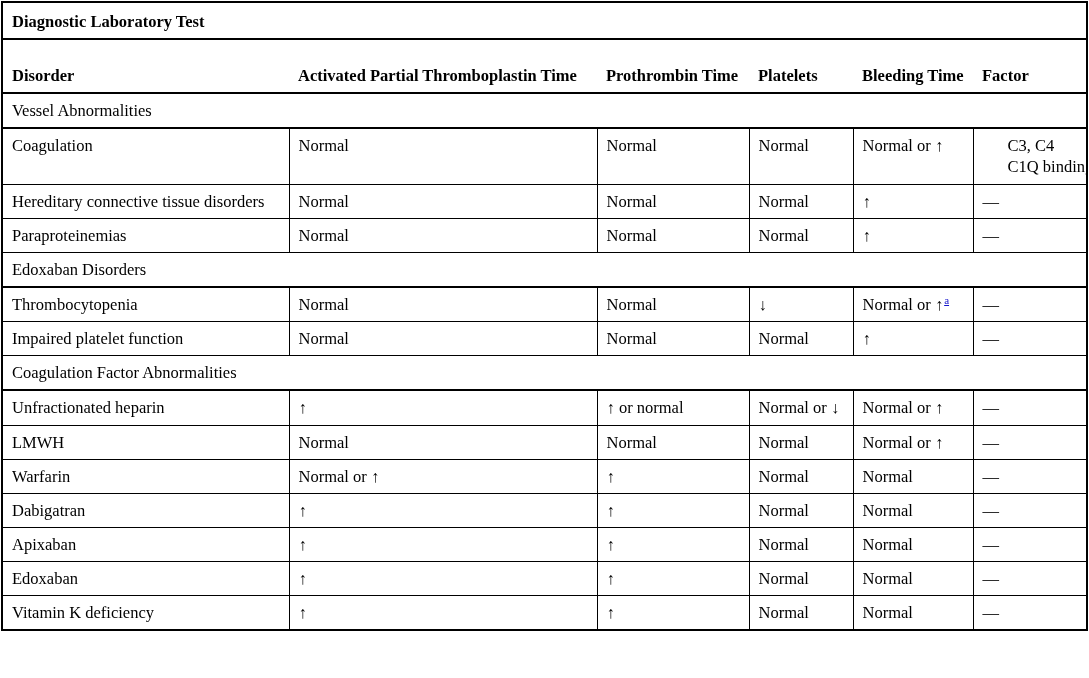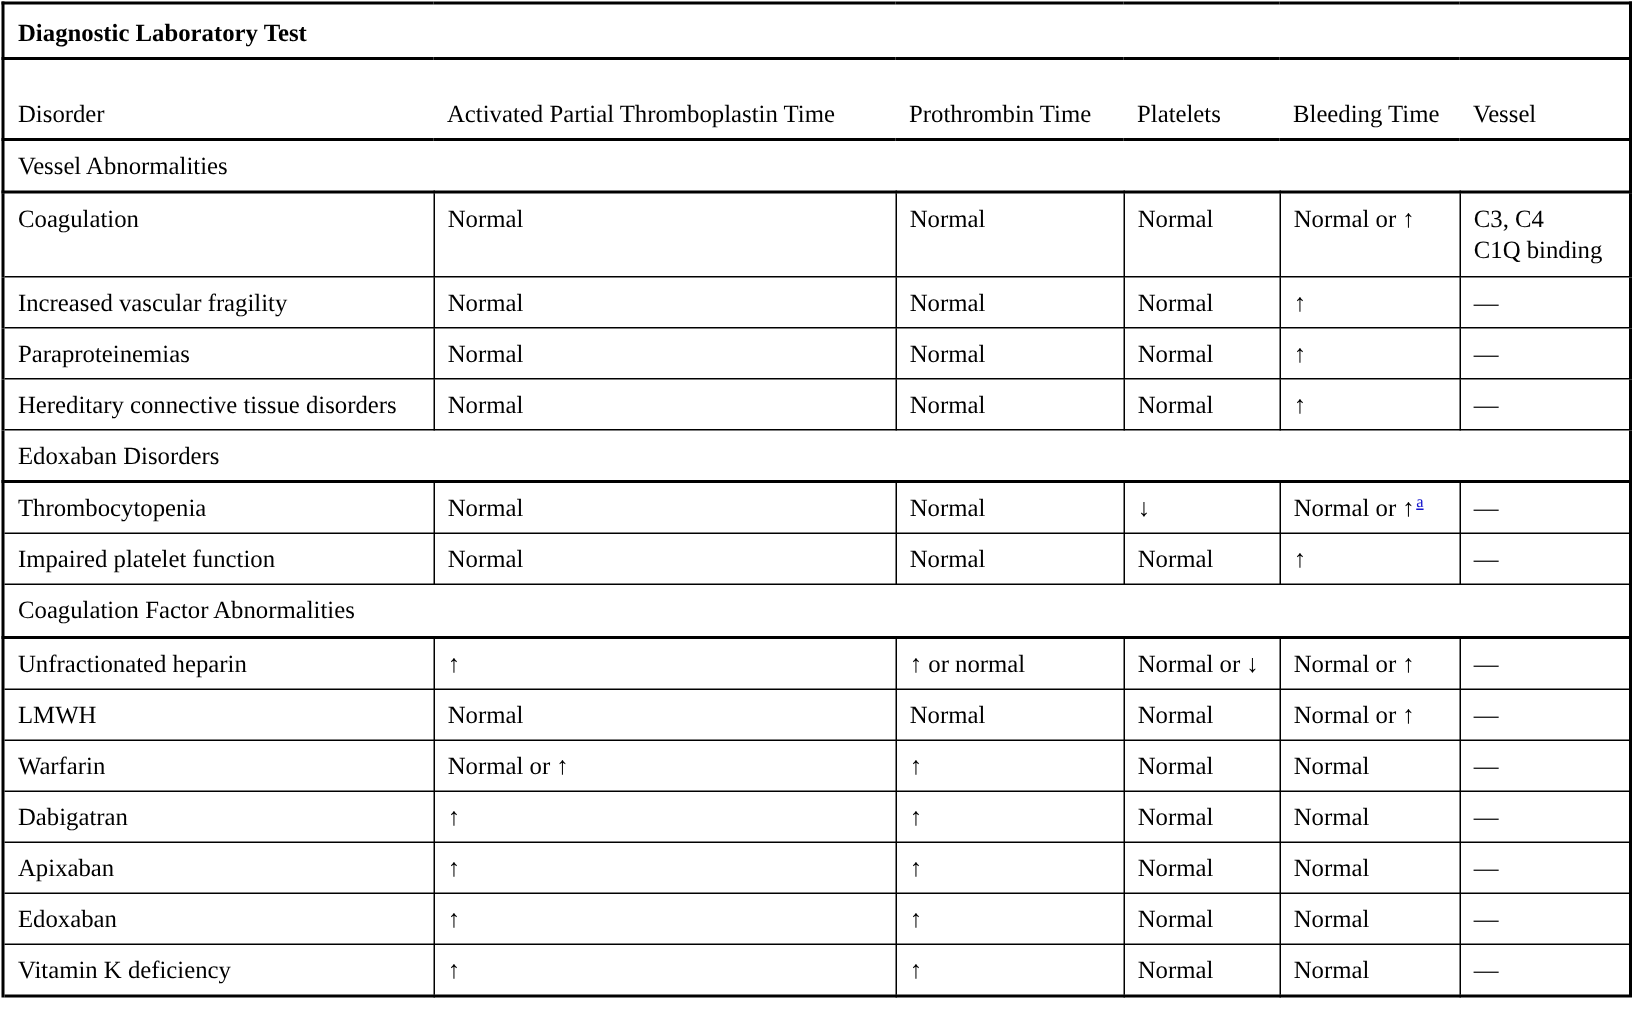--- a/index.html
+++ b/index.html
@@ -44,21 +44,21 @@
   tr.title-row td {
     border-top: 2px solid #000000;
     border-left: 2px solid #000000;
     border-right: 2px solid #000000;
     border-bottom: 2px solid #000000;
     font-weight: bold;
     height: 36px;
     padding-top: 8px;
   }
   tr.colhead-row td {
-    font-weight: normal;
+    font-weight: bold;
     border-bottom: 2px solid #000000;
     border-top: 2px solid #000000;
     height: 28px;
     padding-top: 25px;
   }
   tr.colhead-row td.cb {
     border-left: none;
     border-right: none;
   }
   tr.colhead-row td.first {
@@ -85,21 +85,21 @@
   tr.data-row.tall td { height: 56px; }
   .sup-link {
     color: #1414cc;
     font-size: 11px;
     vertical-align: super;
     text-decoration: underline;
     cursor: pointer;
     line-height: 0;
     padding-left: 1px;
   }
-  .cellline { display: block; white-space: nowrap; }
+  .cellline { display: block; white-space: nowrap; margin-left: 25px; }
 </style>
 </head>
 <body>
 
 <div id="table-wrap">
   <table class="lab-table">
     <colgroup>
       <col style="width:287px">
       <col style="width:308px">
       <col style="width:152px">
@@ -110,54 +110,46 @@
     <tbody id="table-body">
         <tr class="title-row">
           <td colspan="6">Diagnostic Laboratory Test</td>
         </tr>
         <tr class="colhead-row">
           <td class="first">Disorder</td>
           <td class="cb">Activated Partial Thromboplastin Time</td>
           <td class="cb">Prothrombin Time</td>
           <td class="cb">Platelets</td>
           <td class="cb">Bleeding Time</td>
-          <td class="last">Vessel</td>
+          <td class="last">Factor</td>
         </tr>
         <tr class="section-row">
           <td colspan="6">Vessel Abnormalities</td>
         </tr>
         <tr class="data-row tall">
           <td class="c0">Coagulation</td>
           <td class="c1">Normal</td>
           <td class="c2">Normal</td>
           <td class="c3">Normal</td>
           <td class="c4">Normal or ↑</td>
           <td class="c5">
             <span class="cellline">C3, C4</span>
             <span class="cellline">C1Q binding</span>
           </td>
         </tr>
         <tr class="data-row">
-          <td class="c0">Increased vascular fragility</td>
+          <td class="c0">Hereditary connective tissue disorders</td>
           <td class="c1">Normal</td>
           <td class="c2">Normal</td>
           <td class="c3">Normal</td>
           <td class="c4">↑</td>
           <td class="c5">—</td>
         </tr>
         <tr class="data-row">
           <td class="c0">Paraproteinemias</td>
-          <td class="c1">Normal</td>
-          <td class="c2">Normal</td>
-          <td class="c3">Normal</td>
-          <td class="c4">↑</td>
-          <td class="c5">—</td>
-        </tr>
-        <tr class="data-row">
-          <td class="c0">Hereditary connective tissue disorders</td>
           <td class="c1">Normal</td>
           <td class="c2">Normal</td>
           <td class="c3">Normal</td>
           <td class="c4">↑</td>
           <td class="c5">—</td>
         </tr>
         <tr class="section-row">
           <td colspan="6">Edoxaban Disorders</td>
         </tr>
         <tr class="data-row">

